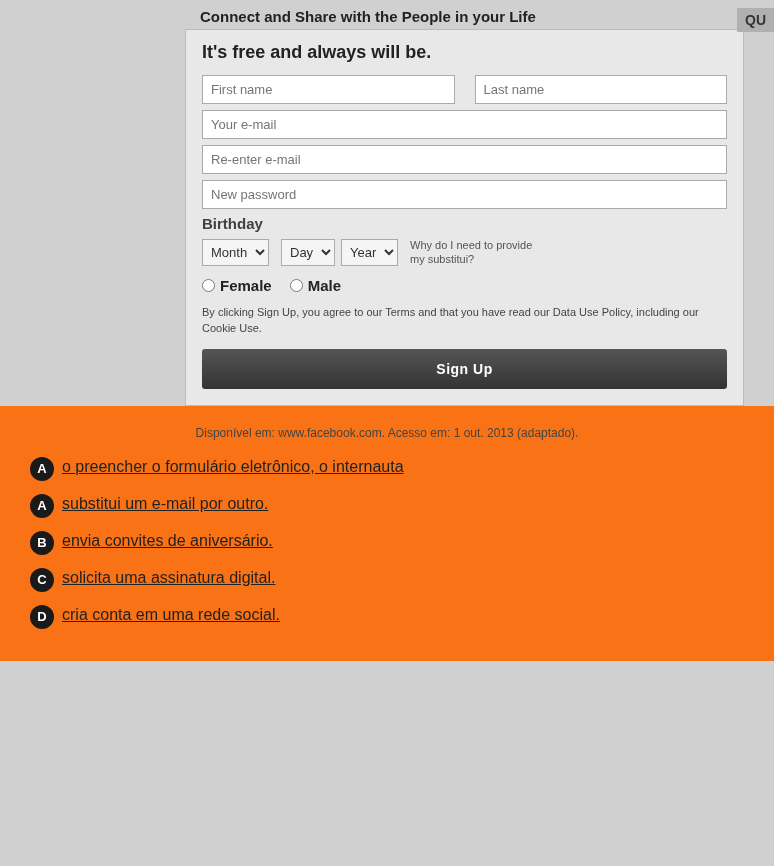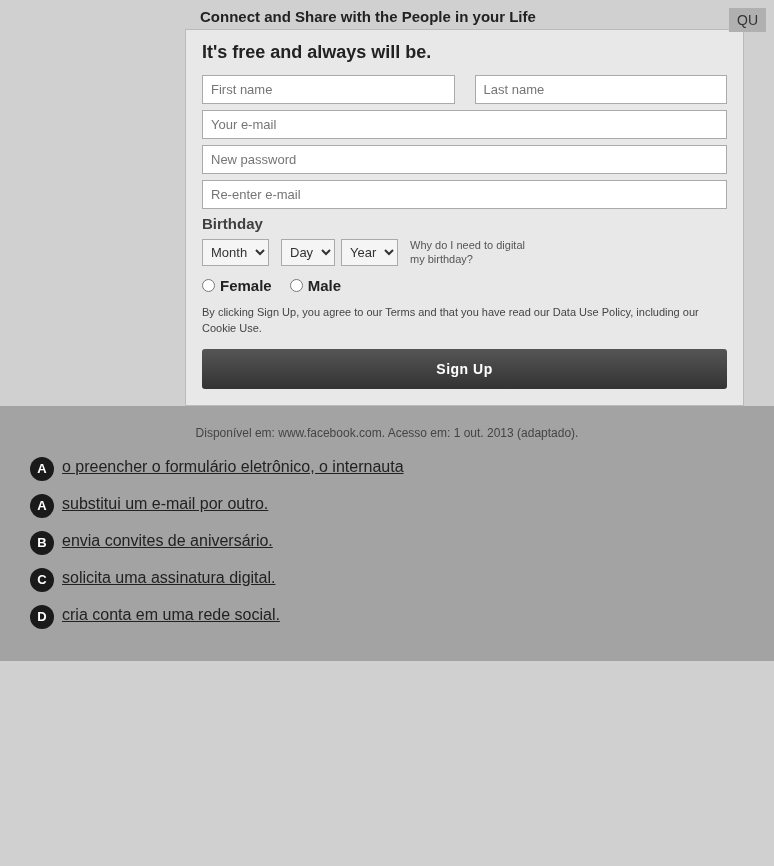--- a/index.html
+++ b/index.html
@@ -33,26 +33,26 @@
       background-color: #d0d0d0;
       padding: 8px 0 4px 200px;
       font-size: 15px;
       font-weight: bold;
       color: #222;
       position: relative;
     }
 
     .header-bar .qu-label {
       position: absolute;
-      right: 8px;
+      right: 0;
       top: 8px;
       background-color: #b0b0b0;
       padding: 4px 8px;
       font-size: 14px;
-      font-weight: normal;
+      font-weight: bold;
       color: #333;
     }
 
     
     .signup-card {
       margin: 0 auto;
       margin-left: 185px;
       margin-right: 30px;
       background-color: #e8e8e8;
       padding: 12px 16px 16px 16px;
@@ -156,21 +156,21 @@
       padding: 12px;
       border: none;
       cursor: pointer;
       border-radius: 3px;
       letter-spacing: 0.5px;
     }
 
     
     .bottom-section {
       padding: 20px 30px 20px 30px;
-      background-color: #a3a3a3;
+      background-color: #f97316;
     }
 
     .source-text {
       font-size: 12px;
       color: #444;
       margin-bottom: 16px;
       text-align: center;
     }
 
     .answer-list {
@@ -232,47 +232,47 @@
       <input class="form-input-half" type="text" placeholder="Last name" style="">
     </div>
 
     
     <div class="form-row">
       <input class="form-input" type="text" placeholder="Your e-mail" style="">
     </div>
 
     
     <div class="form-row">
+      <input class="form-input" type="text" placeholder="Re-enter e-mail" style="">
+    </div>
+
+    
+    <div class="form-row">
       <input class="form-input" type="password" placeholder="New password" style="">
-    </div>
-
-    
-    <div class="form-row">
-      <input class="form-input" type="text" placeholder="Re-enter e-mail" style="">
     </div>
 
     
     <div class="birthday-label">Birthday</div>
 
     
     <div class="birthday-row">
       <select class="birthday-select">
         <option>Month</option>
       </select>
       <span></span>
 
       <select class="birthday-select">
         <option>Day</option>
       </select>
 
       <select class="birthday-select">
         <option>Year</option>
       </select>
 
-      <span class="birthday-why">Why do I need to digital my birthday?</span>
+      <span class="birthday-why">Why do I need to provide my substitui?</span>
     </div>
 
     
     <div class="gender-row">
       <label class="gender-option">
         <input type="radio" name="gender" style="">
         <span>Female</span>
       </label>
       <label class="gender-option">
         <input type="radio" name="gender" style="">

